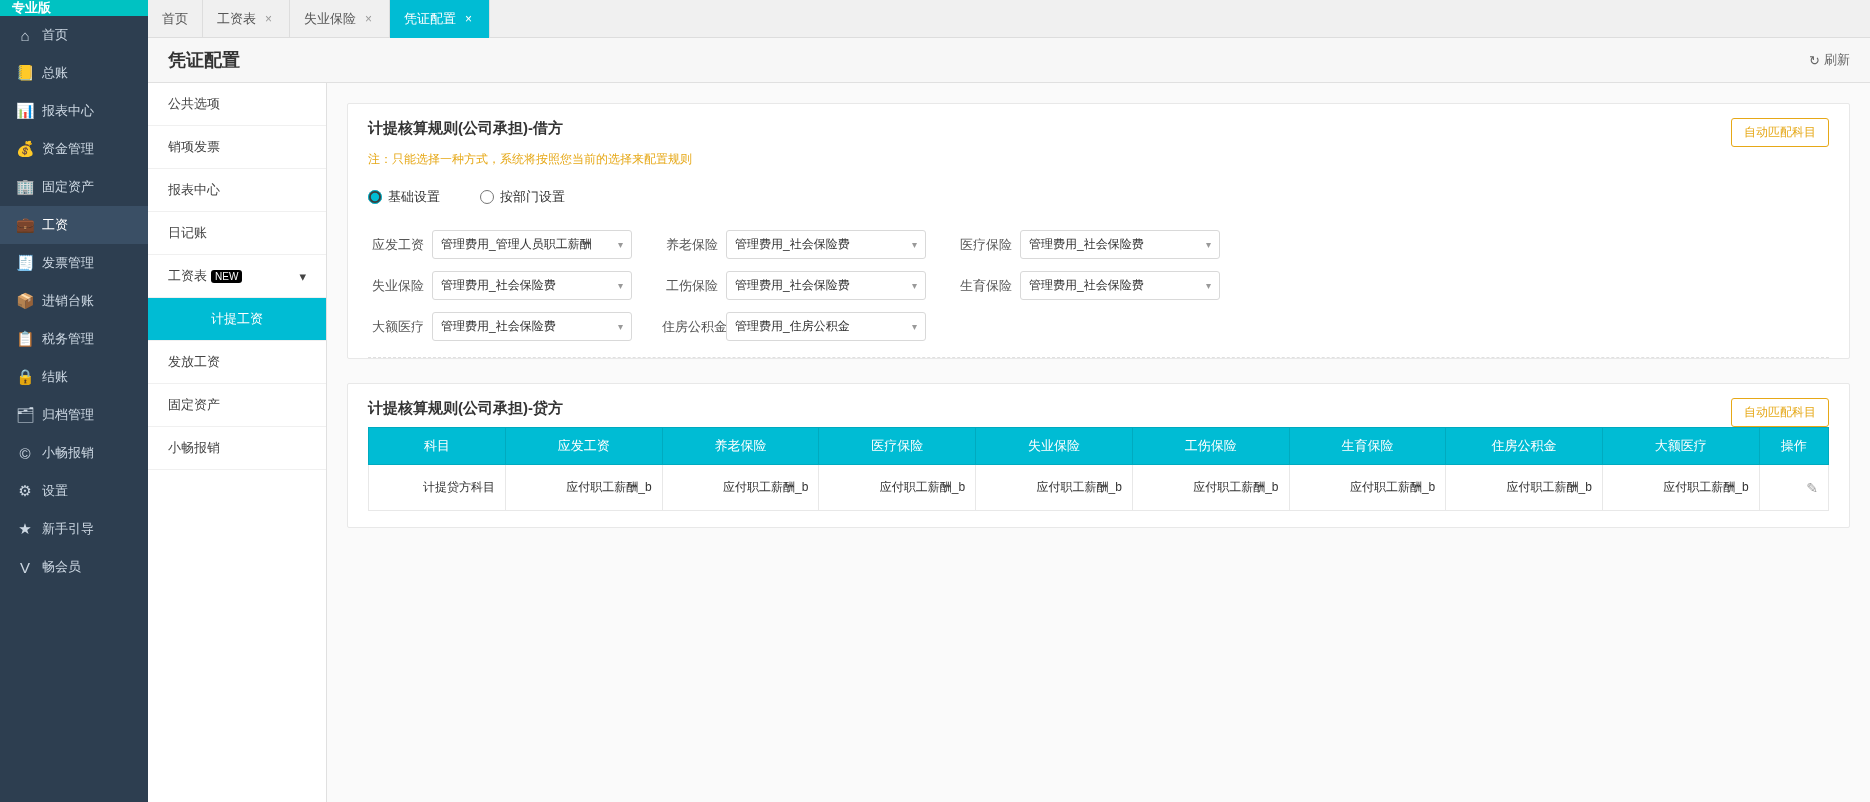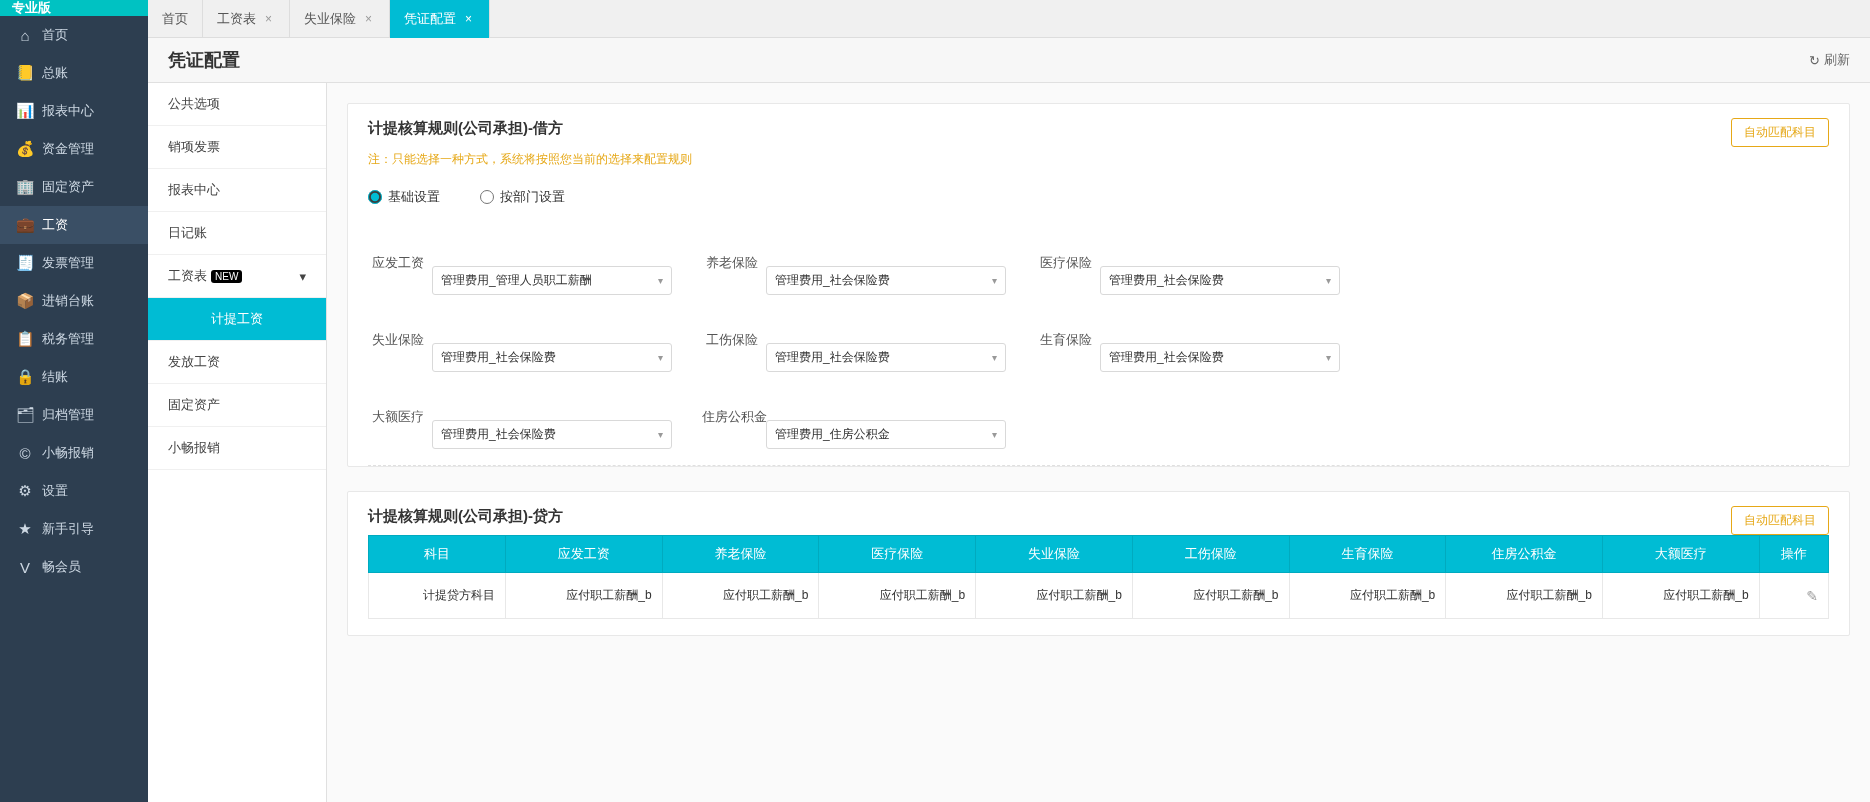--- a/index.html
+++ b/index.html
@@ -216,26 +216,25 @@
       width: 56px;
       text-align: right;
     }
     .field-select {
       border: 1px solid #d9d9d9;
       border-radius: 3px;
       padding: 5px 8px;
       font-size: 12px;
       color: #333;
       background: white;
-      width: 240px;
+      width: 200px;
       display: flex;
       align-items: center;
       justify-content: space-between;
       cursor: pointer;
-      margin-top: 36px;
     }
     .field-select .select-arrow { color: #999; font-size: 10px; }
 
     
     .auto-match-btn {
       border: 1px solid #e6a817;
       color: #e6a817;
       background: white;
       padding: 5px 12px;
       border-radius: 3px;

